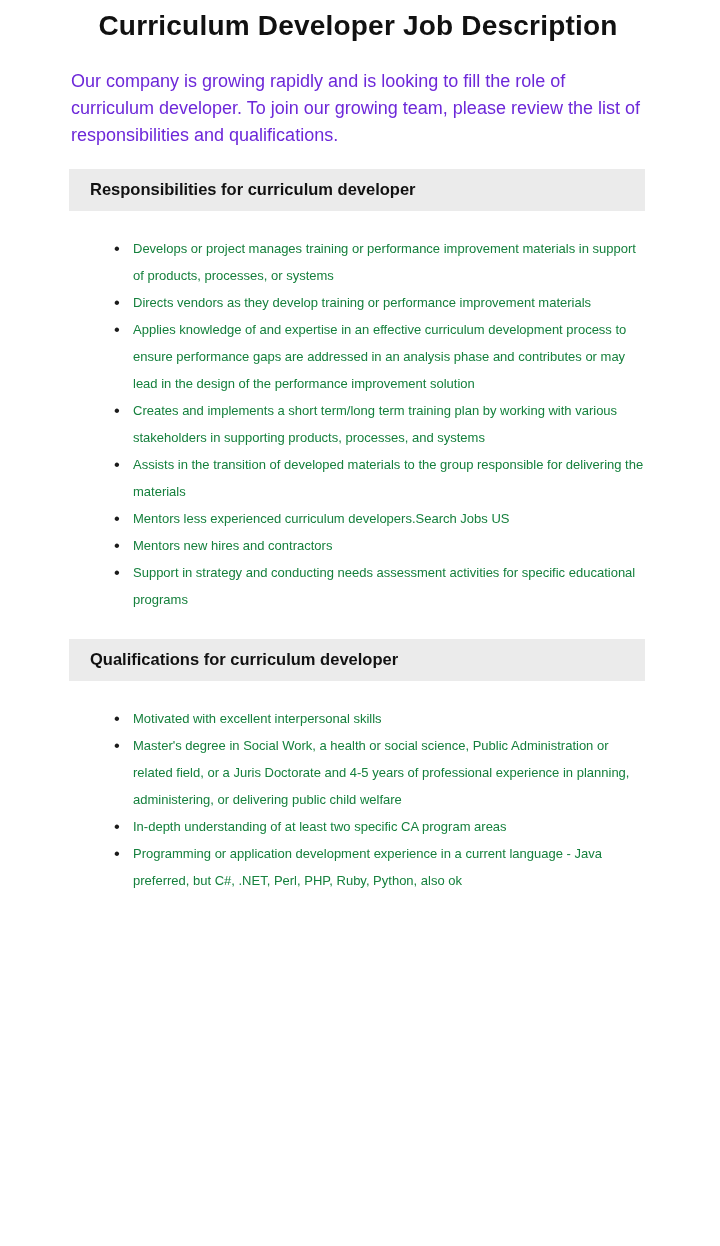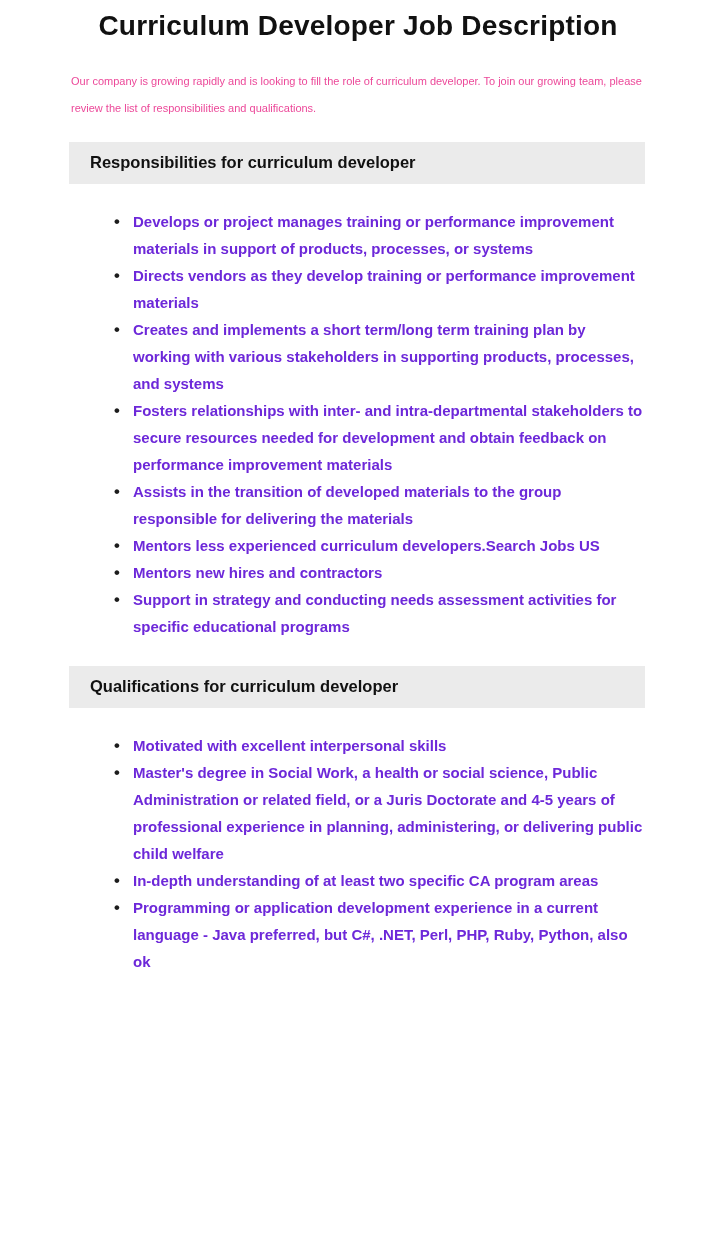--- a/index.html
+++ b/index.html
@@ -18,48 +18,47 @@
   .page-title {
     font-size: 28px;
     font-weight: 700;
     text-align: center;
     letter-spacing: 0.2px;
     margin-top: 4px;
     margin-bottom: 26px;
     color: #111111;
   }
   .intro {
-    font-size: 11px;
+    font-size: 18px;
     line-height: 27px;
     margin-bottom: 20px;
-    color: #ec4899;
+    color: #6d28d9;
   }
   .section-bar {
     background: #ebebeb;
     padding: 11px 21px 12px 21px;
     margin-left: -2px;
     margin-top: 14px;
     margin-bottom: 24px;
   }
   .section-bar .bar-text {
     font-size: 16.5px;
     font-weight: 700;
     color: #111111;
   }
   ul.bullet-list {
     list-style: none;
     margin: 0 0 26px 0;
     padding: 0 0 0 62px;
   }
   ul.bullet-list li {
-    font-size: 15px;
+    font-size: 13px;
     line-height: 27px;
     position: relative;
-    color: #6d28d9;
-    font-weight: bold;
+    color: #15803d;
   }
   ul.bullet-list li::before {
     content: "\2022";
     position: absolute;
     left: -19px;
     top: 0;
     font-size: 16.5px;
     color: #1c1c1c;
   }
 </style>
@@ -72,22 +71,22 @@
 
   <p class="intro">Our company is growing rapidly and is looking to fill the role of curriculum developer. To join our growing team, please review the list of responsibilities and qualifications.</p>
 
   <section>
     <div class="section-bar">
       <span class="bar-text">Responsibilities for curriculum developer</span>
     </div>
     <ul class="bullet-list">
         <li>Develops or project manages training or performance improvement materials in support of products, processes, or systems</li>
         <li>Directs vendors as they develop training or performance improvement materials</li>
+        <li>Applies knowledge of and expertise in an effective curriculum development process to ensure performance gaps are addressed in an analysis phase and contributes or may lead in the design of the performance improvement solution</li>
         <li>Creates and implements a short term/long term training plan by working with various stakeholders in supporting products, processes, and systems</li>
-        <li>Fosters relationships with inter- and intra-departmental stakeholders to secure resources needed for development and obtain feedback on performance improvement materials</li>
         <li>Assists in the transition of developed materials to the group responsible for delivering the materials</li>
         <li>Mentors less experienced curriculum developers.Search Jobs US</li>
         <li>Mentors new hires and contractors</li>
         <li>Support in strategy and conducting needs assessment activities for specific educational programs</li>
       </ul>
   </section>
 
   <section>
     <div class="section-bar">
       <span class="bar-text">Qualifications for curriculum developer</span>

